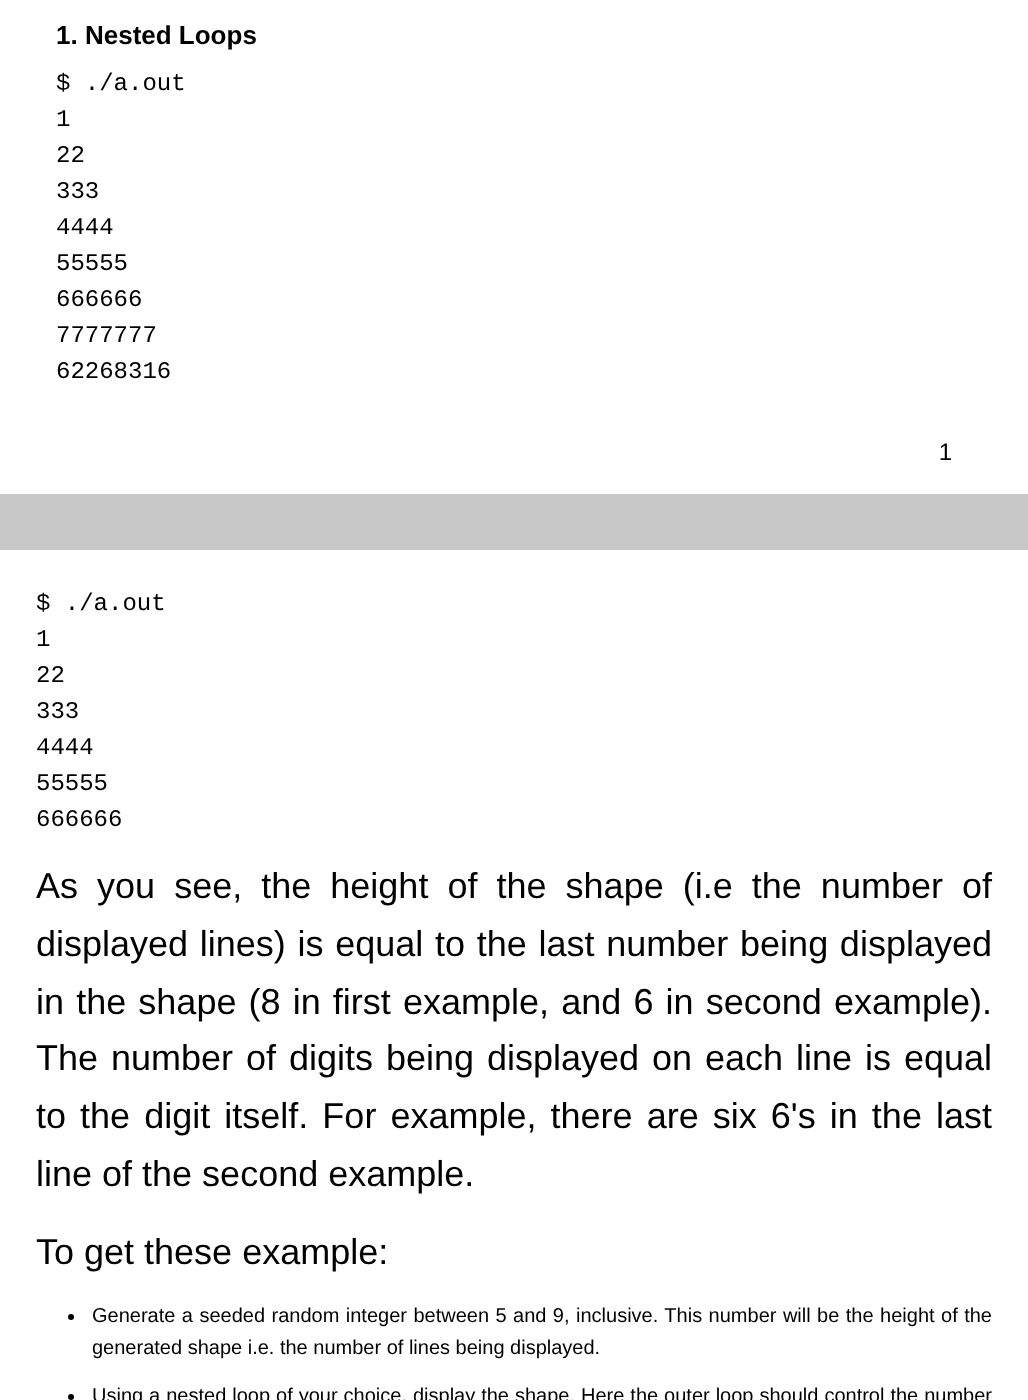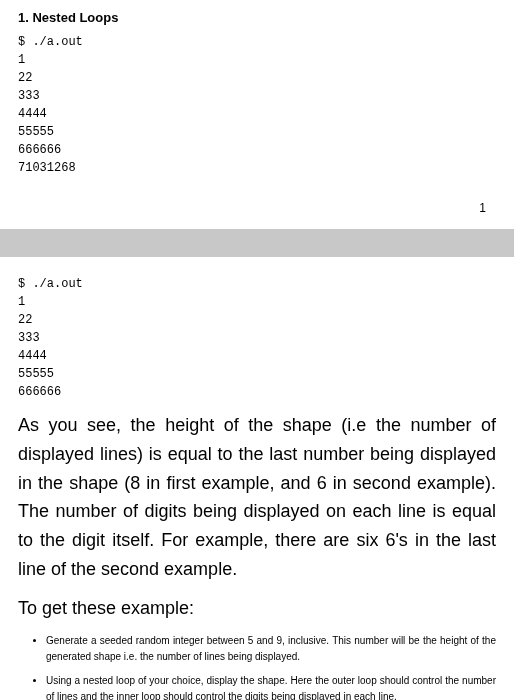--- a/index.html
+++ b/index.html
@@ -5,21 +5,21 @@
     * { margin: 0; padding: 0; box-sizing: border-box; }
     body {
       font-family: Arial, sans-serif;
       font-size: 13px;
       background: #fff;
       color: #000;
       width: 514px;
       min-height: 700px;
     }
     .page {
-      padding: 10px 18px;
+      padding: 10px 28px;
     }
     .section-title {
       font-weight: bold;
       margin-bottom: 8px;
       font-size: 13px;
     }
     .intro-text {
       margin-bottom: 8px;
       font-size: 12.5px;
       line-height: 1.5;
@@ -77,21 +77,22 @@
     <span>Nested Loops</span>
   </div>
   <div class="code-block" id="code-block-1">
       <div>$ ./a.out</div>
       <div>1</div>
       <div>22</div>
       <div>333</div>
       <div>4444</div>
       <div>55555</div>
       <div>666666</div>
-      <div>71031268</div>
+      <div>7777777</div>
+      <div>62268316</div>
     </div>
   <div class="page-number-bar">
     <span class="page-number">1</span>
   </div>
 </div>
 
 <div class="divider"></div>
 
 <div class="page2">
   <div class="code-block" id="code-block-2">

